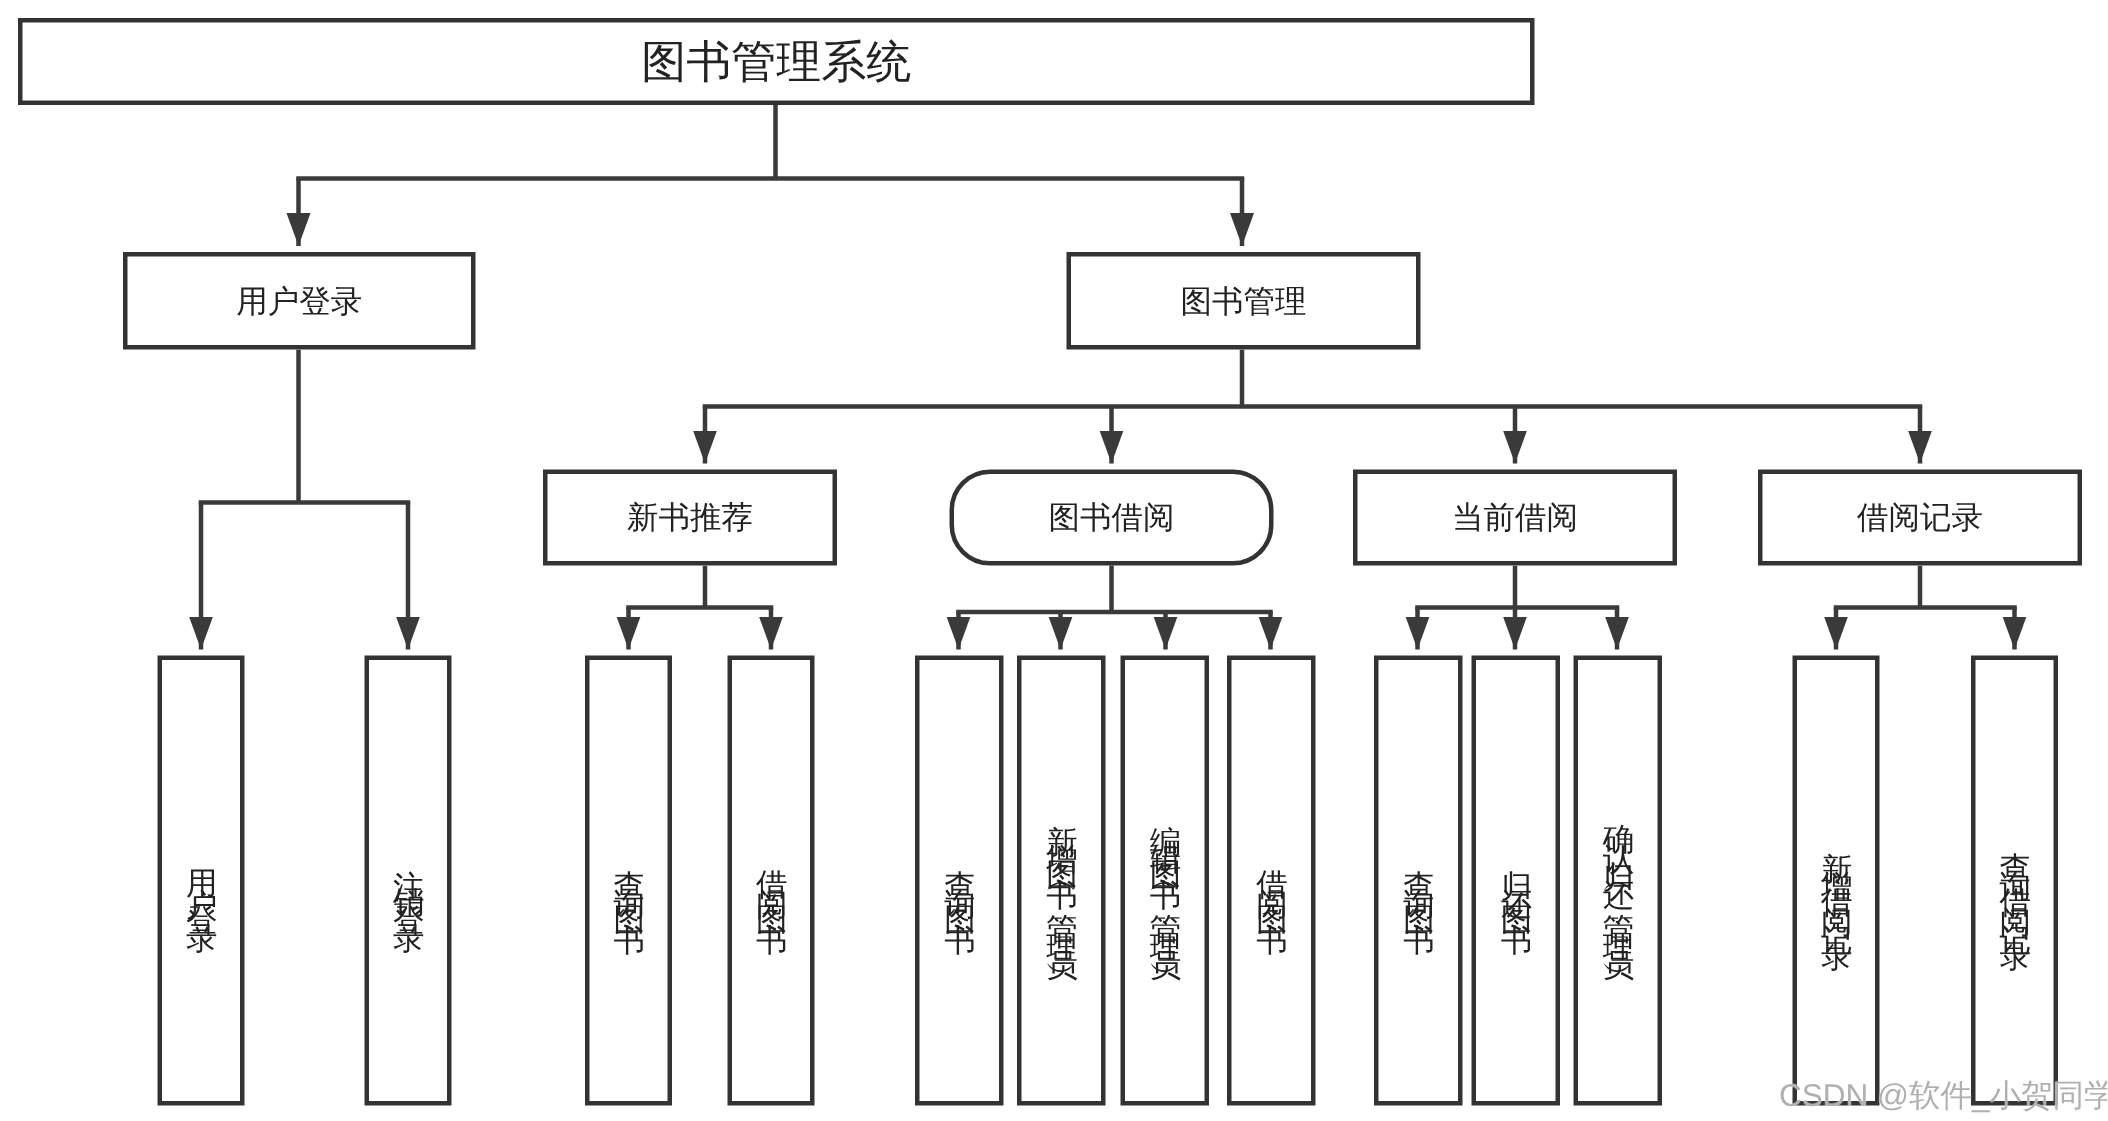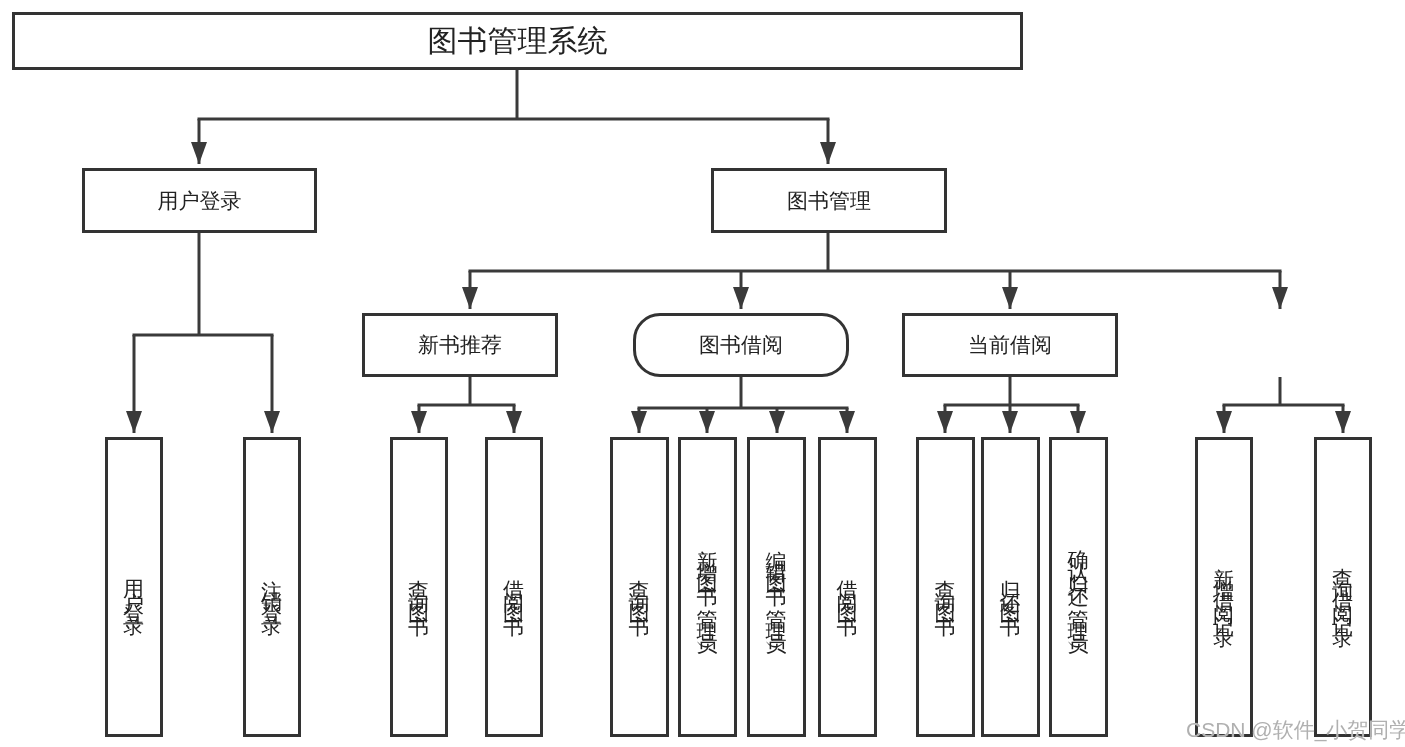--- a/index.html
+++ b/index.html
@@ -102,20 +102,21 @@
   </svg>
 
   <div class="node root" style="left:12px; top:12px; width:1011px; height:58px;">图书管理系统</div>
 
   <div class="node" style="left:82px; top:168px; width:235px; height:65px;">用户登录</div>
   <div class="node" style="left:711px; top:168px; width:236px; height:65px;">图书管理</div>
 
   <div class="node" style="left:362px; top:313px; width:196px; height:64px;">新书推荐</div>
   <div class="node" style="left:633px; top:313px; width:216px; height:64px;border-radius:27px;">图书借阅</div>
   <div class="node" style="left:902px; top:313px; width:216px; height:64px;">当前借阅</div>
+  <div class="node" style="left:1172px; top:313px; width:216px; height:64px;">借阅记录</div>
 
   <div class="node vnode" style="left:105px; top:437px; width:58px; height:300px;">用户登录</div>
   <div class="node vnode" style="left:243px; top:437px; width:58px; height:300px;">注销登录</div>
 
   <div class="node vnode" style="left:390px; top:437px; width:58px; height:300px;">查询图书</div>
   <div class="node vnode" style="left:485px; top:437px; width:58px; height:300px;">借阅图书</div>
 
   <div class="node vnode" style="left:610px; top:437px; width:59px; height:300px;">查询图书</div>
   <div class="node vnode" style="left:678px; top:437px; width:59px; height:300px;">新增图书（管理员）</div>
   <div class="node vnode" style="left:747px; top:437px; width:59px; height:300px;">编辑图书（管理员）</div>

